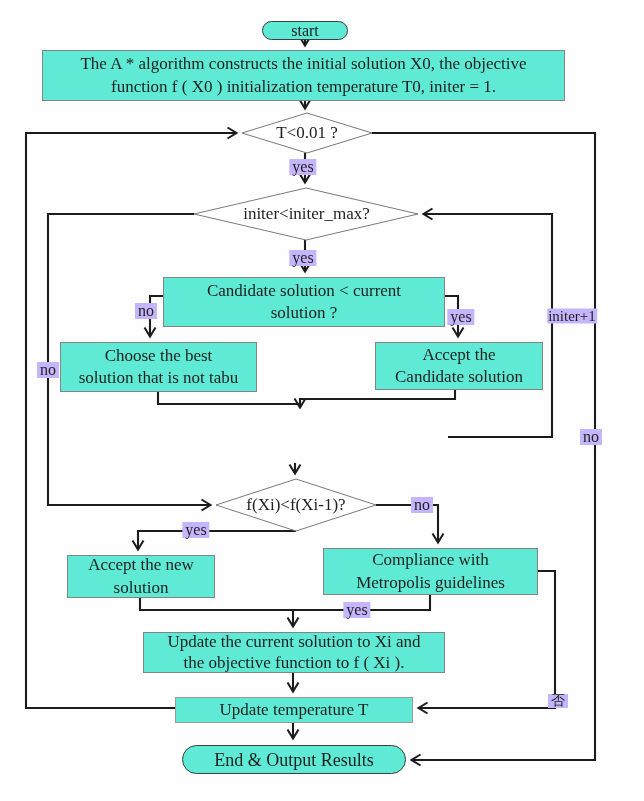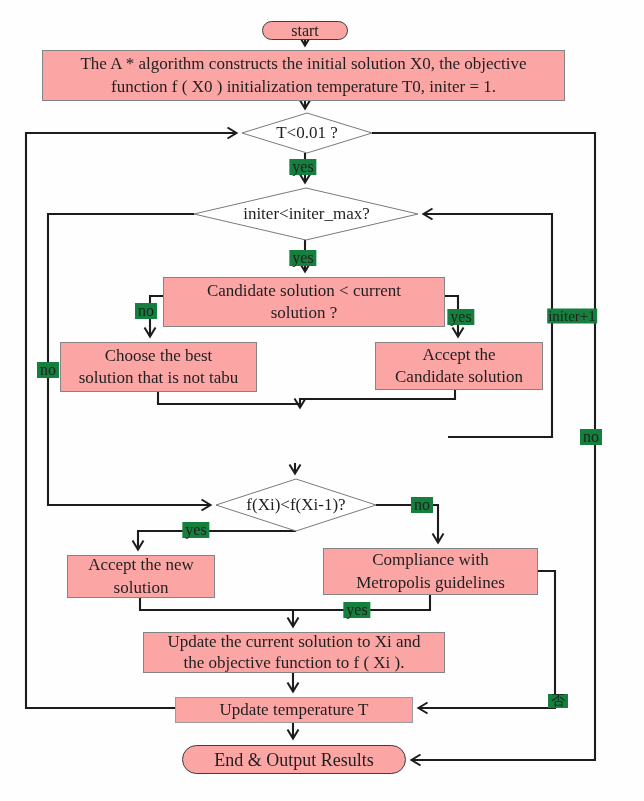--- a/index.html
+++ b/index.html
@@ -6,30 +6,30 @@
   #canvas {
     position:relative; width:644px; height:801px; background:#fefefe;
     font-family:"Liberation Serif", serif; color:#1f1f1f; overflow:hidden;
   }
   #wires { position:absolute; left:0; top:0; z-index:1; }
   .node {
     position:absolute; z-index:2; box-sizing:border-box;
     display:flex; align-items:center; justify-content:center;
     text-align:center; white-space:pre-line;
     font-size:17px; line-height:1.3;
-    background:#fca5a5; border:1px solid #848484;
+    background:#5eead4; border:1px solid #848484;
   }
   .stadium { border-radius:15px; border:1.4px solid #3d3d3d; line-height:1; }
   .dtext {
     position:absolute; z-index:2; display:flex; align-items:center; justify-content:center;
     text-align:left; font-size:17px; background:transparent; border:none;
   }
   .lbl {
     position:absolute; z-index:3; font-size:16px; line-height:1;
-    background:#15803d; padding:0 3px; transform:translate(-50%,-50%);
+    background:#c4b5fd; padding:0 3px; transform:translate(-50%,-50%);
     white-space:nowrap;
   }
   .lbl.small { font-size:14px; }
 </style>
 </head>
 <body>
 
 <div id="canvas">
 
   <svg id="wires" width="644" height="801" viewBox="0 0 644 801">

